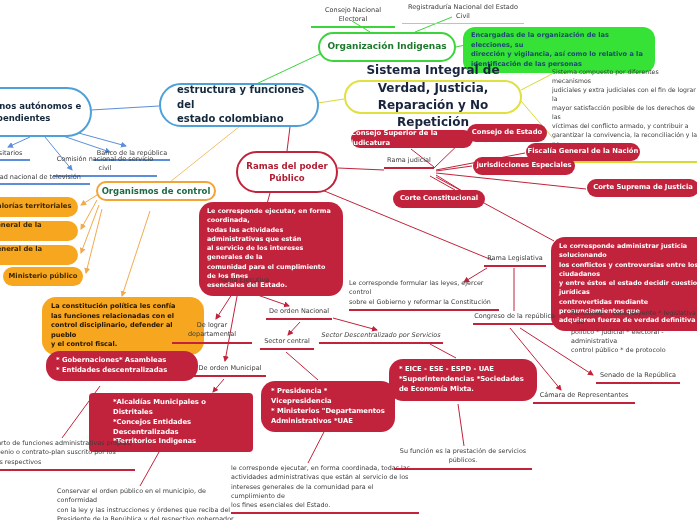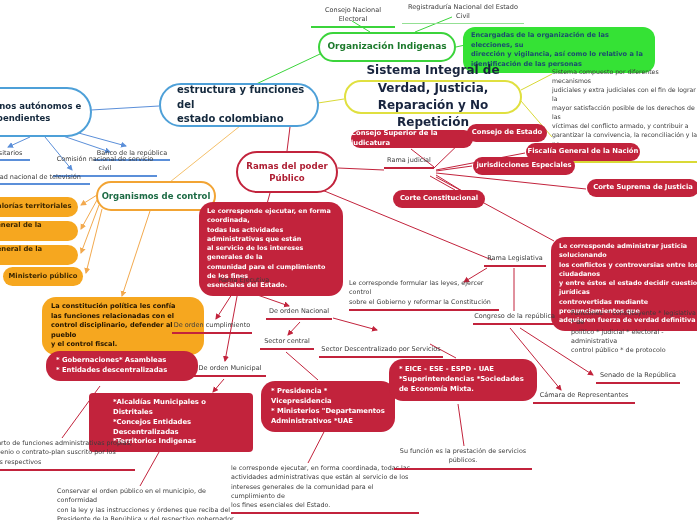--- a/index.html
+++ b/index.html
@@ -119,21 +119,21 @@
   <div class="n ellipse el-blue b pre" style="left:159px;top:83px;width:160px;height:44px;font-size:10px;justify-content:flex-start;padding-left:16px;">estructura y funciones del
 estado colombiano</div>
 
   <div class="n ellipse el-blue b pre" style="left:-40px;top:87px;width:132px;height:50px;font-size:8.5px;justify-content:flex-start;padding-left:14px;border-width:2px;">Órganos autónomos e
 independientes</div>
   <div class="n tx c und-blue" style="left:94px;top:149px;width:76px;">Banco de la república</div>
   <div class="n tx c und-blue" style="left:53px;top:155px;width:104px;">Comisión nacional de servicio civil</div>
   <div class="n tx und-blue" style="left:-42px;top:149px;width:72px;">Entes universitarios</div>
   <div class="n tx und-blue" style="left:-24px;top:173px;width:114px;">Autoridad nacional de televisión</div>
 
-  <div class="n ellipse el-orange b" style="left:96px;top:181px;width:120px;height:30px;font-size:8.5px;">Organismos de control</div>
+  <div class="n ellipse el-orange b" style="left:96px;top:181px;width:120px;height:20px;font-size:8.5px;">Organismos de control</div>
   <div class="n pill-orange" style="left:-34px;top:197px;width:112px;height:20px;font-size:6.8px;padding-left:10px;">Contralorías territoriales</div>
   <div class="n pill-orange" style="left:-64px;top:221px;width:142px;height:20px;font-size:6.8px;padding-left:10px;">Contraloría general de la república</div>
   <div class="n pill-orange" style="left:-56px;top:245px;width:134px;height:20px;font-size:6.8px;padding-left:10px;">Auditoría general de la república</div>
   <div class="n pill-orange" style="left:3px;top:267px;width:80px;height:19px;font-size:6.8px;justify-content:center;">Ministerio público</div>
   <div class="n box-orange pre" style="left:42px;top:297px;width:162px;font-size:6.6px;">La constitución política les confía
 las funciones relacionadas con el
 control disciplinario, defender al pueblo
 y el control fiscal.</div>
 
   <div class="n ellipse el-red b c pre" style="left:236px;top:151px;width:102px;height:42px;font-size:8.6px;">Ramas del poder
@@ -163,22 +163,22 @@
   <div class="n tx c und-red" style="left:473px;top:312px;width:82px;text-align:right;">Congreso de la república</div>
   <div class="n tx pre" style="left:571px;top:309px;width:128px;font-size:6.4px;">Funciones: * constituyente * legislativa * de
 político * judicial * electoral - administrativa
 control público * de protocolo</div>
   <div class="n tx c und-red" style="left:596px;top:371px;width:84px;">Senado de la República</div>
   <div class="n tx c und-red" style="left:533px;top:391px;width:102px;">Cámara de Representantes</div>
 
   <div class="n tx c und-red" style="left:214px;top:276px;width:60px;">Rama Ejecutiva</div>
   <div class="n tx c und-red" style="left:266px;top:307px;width:66px;">De orden Nacional</div>
   <div class="n tx c und-red" style="left:260px;top:337px;width:54px;">Sector central</div>
-  <div class="n tx c und-red" style="left:319px;top:345px;width:124px;">Sector Descentralizado por Servicios</div>
-  <div class="n tx c und-red" style="left:172px;top:321px;width:80px;">De orden cumplimiento</div>
+  <div class="n tx c und-red" style="left:319px;top:331px;width:124px;font-style:italic;">Sector Descentralizado por Servicios</div>
+  <div class="n tx c und-red" style="left:172px;top:321px;width:80px;">De lograr departamental</div>
   <div class="n tx c und-red" style="left:194px;top:364px;width:72px;">De orden Municipal</div>
 
   <div class="n pill-red pre" style="left:46px;top:351px;width:152px;font-size:6.8px;padding:5px 10px;border-radius:14px;">* Gobernaciones* Asambleas
 * Entidades descentralizadas</div>
   <div class="n pill-red pre" style="left:89px;top:393px;width:164px;font-size:6.8px;padding:5px 24px;border-radius:4px;">*Alcaldías Municipales o Distritales
 *Concejos Entidades Descentralizadas
 *Territorios Indigenas</div>
   <div class="n pill-red pre" style="left:261px;top:381px;width:134px;font-size:6.8px;padding:6px 10px;border-radius:14px;">* Presidencia * Vicepresidencia
 * Ministerios "Departamentos
 Administrativos *UAE</div>

